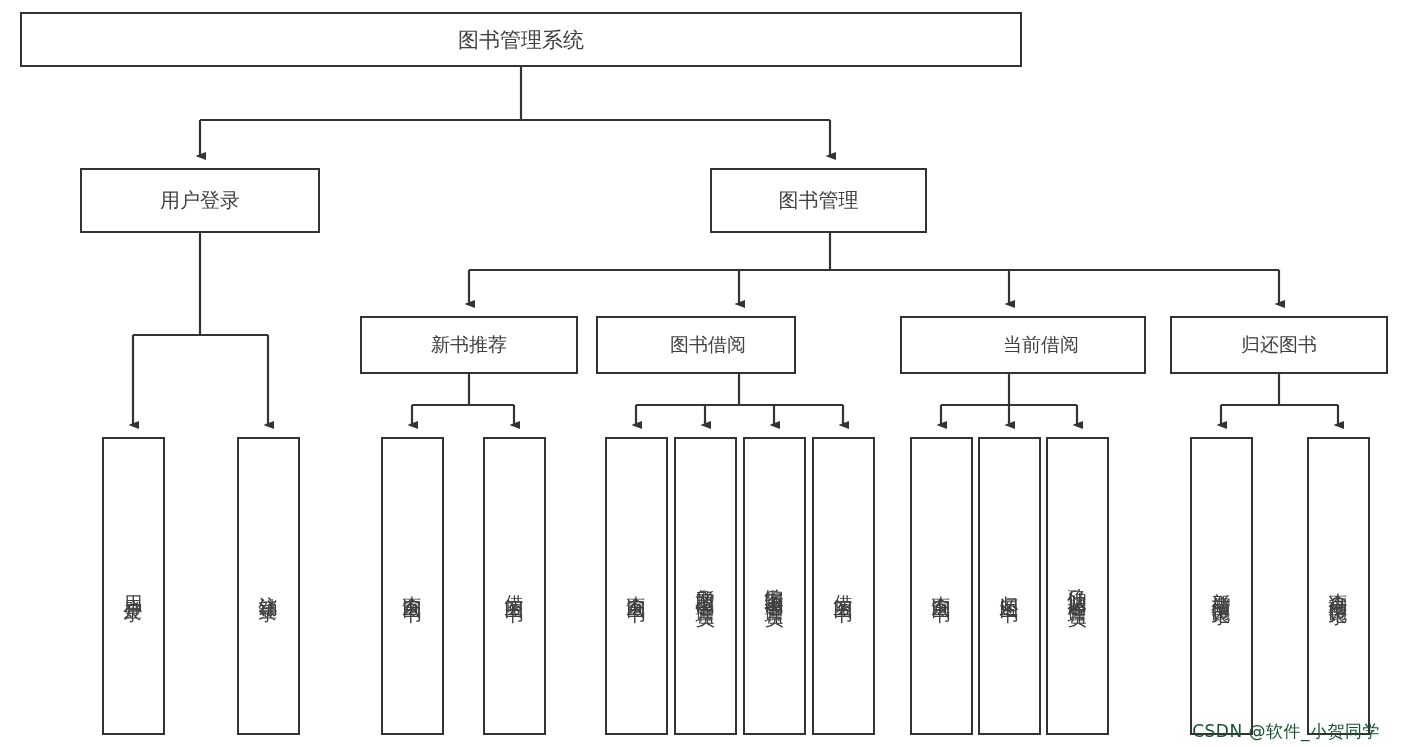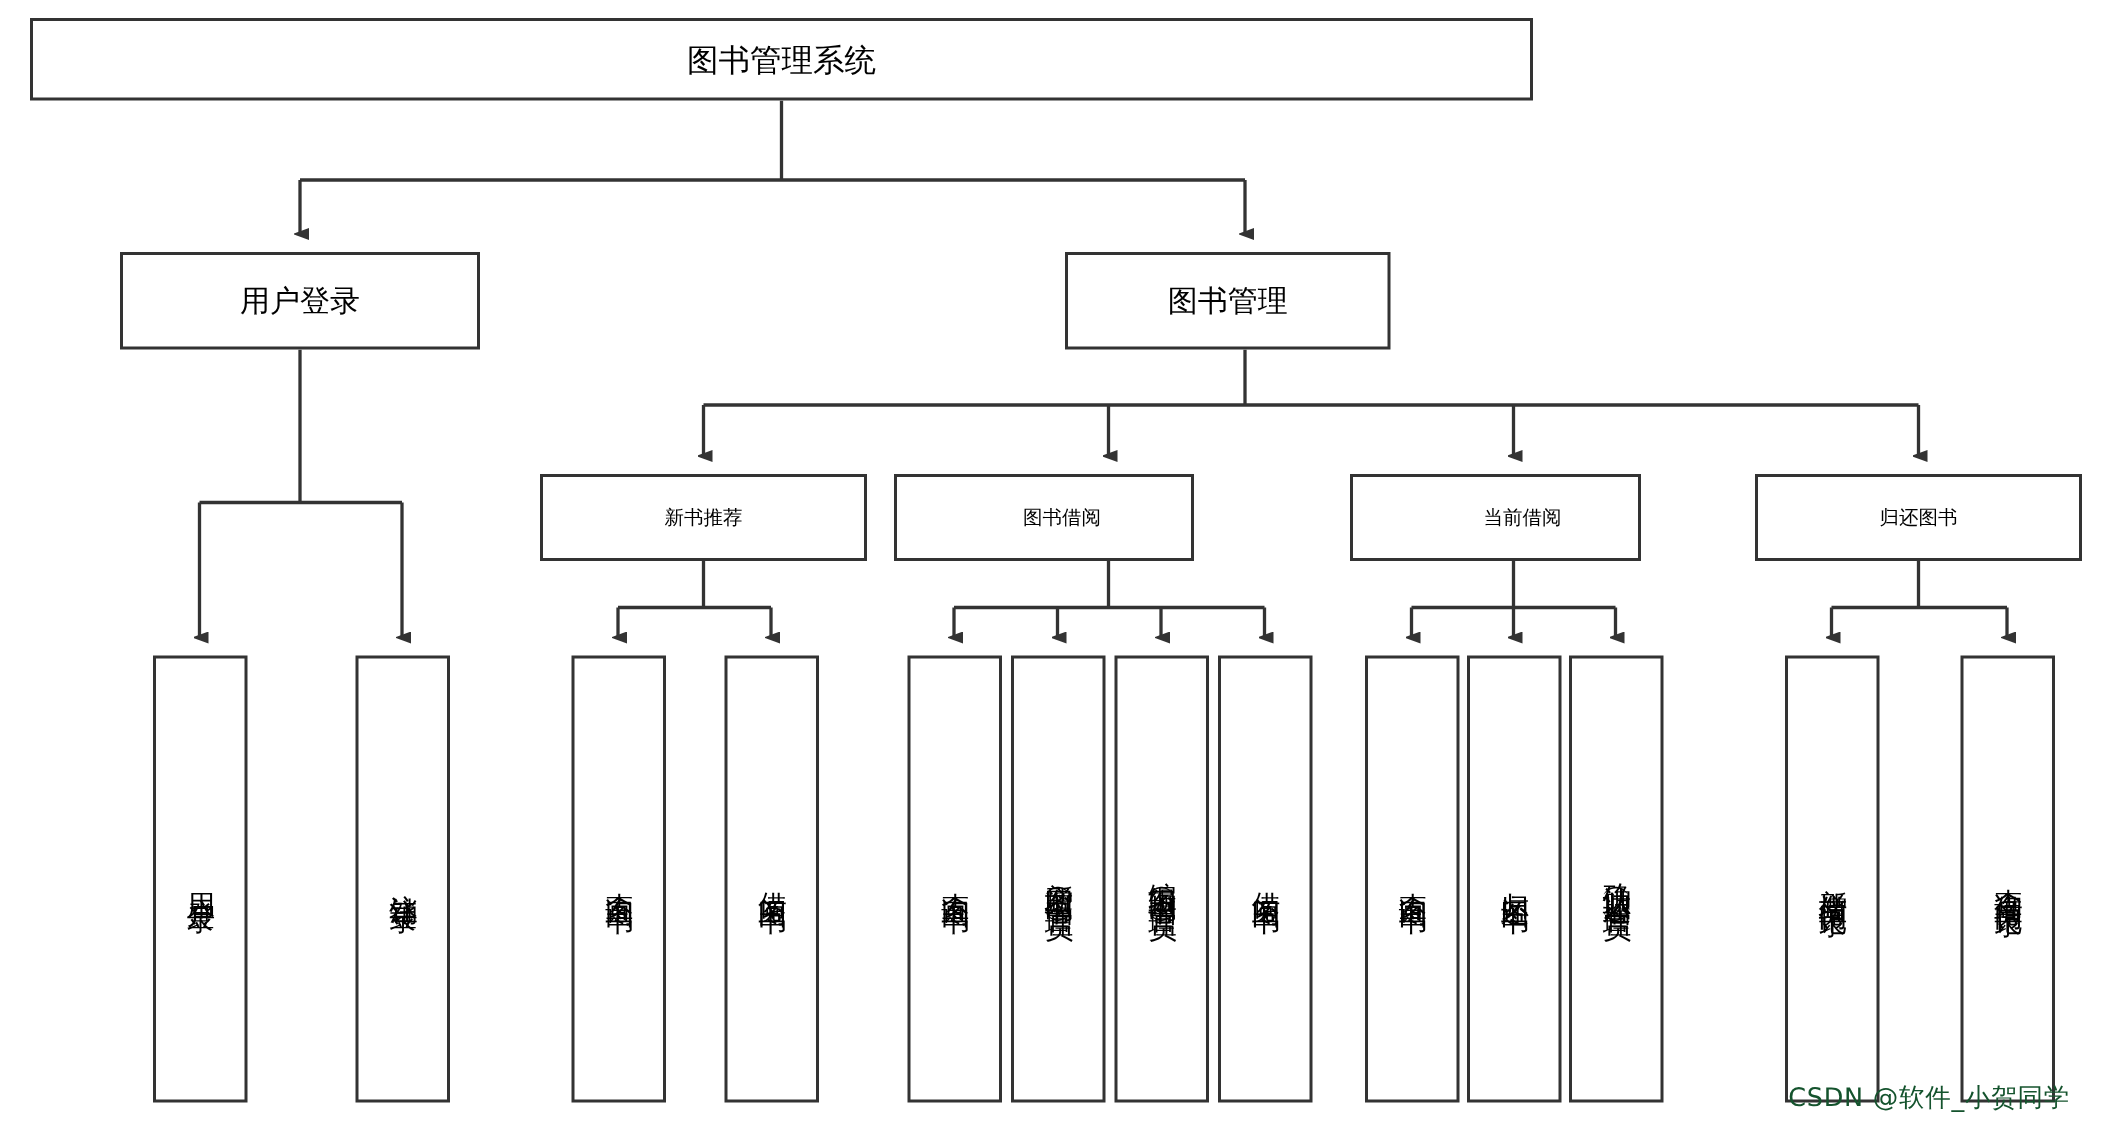--- a/index.html
+++ b/index.html
@@ -18,30 +18,30 @@
     overflow: hidden;
   }
   .node {
     position: absolute;
     box-sizing: border-box;
     border: 2px solid #333333;
     background: #ffffff;
     display: flex;
     align-items: center;
     justify-content: center;
-    color: #000000;
+    color: #404040;
   }
   .node.root {
     font-size: 21px;
   }
   .node.lvl2 {
     font-size: 20px;
   }
   .node.lvl3 {
-    font-size: 13px;
+    font-size: 19px;
   }
   .node.leaf {
     font-size: 19px;
     writing-mode: vertical-rl;
     text-orientation: upright;
     letter-spacing: 3px;
     line-height: 1;
     padding: 6px 0;
   }
   .node.leaf .leaf-text {
@@ -145,21 +145,21 @@
   </div>
 
   <div class="node lvl3" style="left:360px; top:316px; width:218px; height:58px;">
     <span>新书推荐</span>
   </div>
 
   <div class="node lvl3" style="left:596px; top:316px; width:200px; height:58px;padding-left:24px;">
     <span>图书借阅</span>
   </div>
 
-  <div class="node lvl3" style="left:900px; top:316px; width:194px; height:58px;padding-left:36px;">
+  <div class="node lvl3" style="left:900px; top:316px; width:246px; height:58px;padding-left:36px;">
     <span>当前借阅</span>
   </div>
 
   <div class="node lvl3" style="left:1170px; top:316px; width:218px; height:58px;">
     <span>归还图书</span>
   </div>
 
   <div class="node leaf" style="left:102px; top:437px; width:63px; height:298px;">
     <span class="leaf-text">用户登录</span>
   </div>

